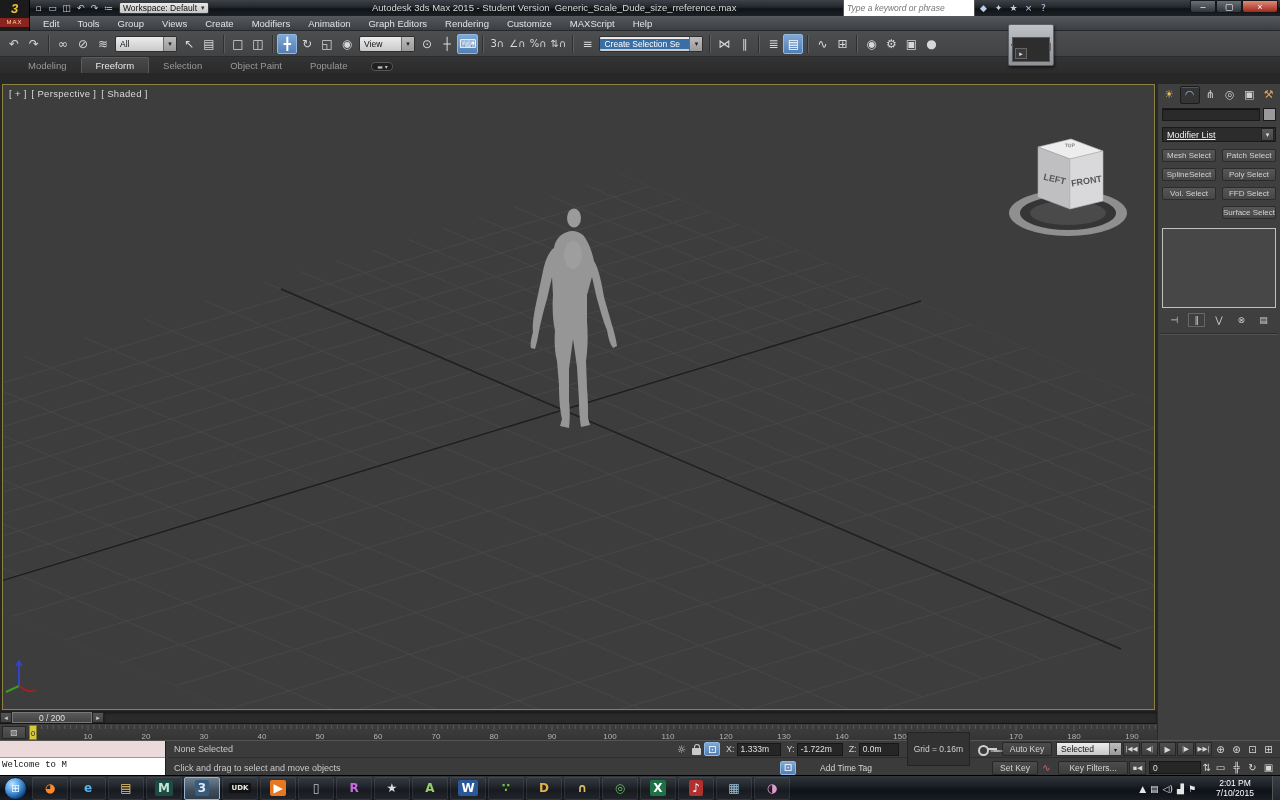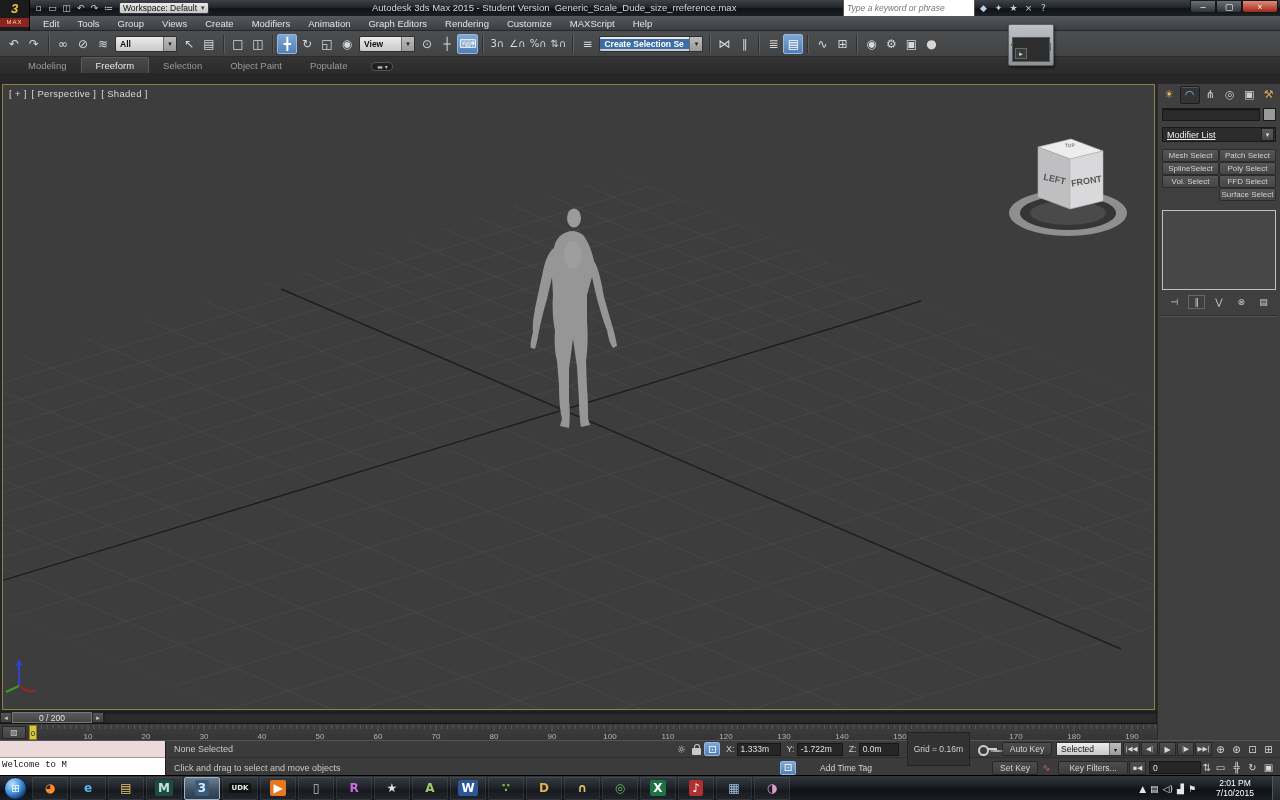--- a/index.html
+++ b/index.html
@@ -39,21 +39,21 @@
   
   .toolbar { position:absolute; left:0; top:31px; width:1280px; height:26px;
     background:linear-gradient(#4d4e50,#424345); border-bottom:1px solid #2c2c2c;
     display:flex; align-items:center; padding:0 4px; }
   .tb-btn { min-width:20px; height:20px; display:flex; align-items:center; justify-content:center;
     color:#d8d8d8; font-size:12px; border:1px solid transparent; border-radius:2px; padding:0 1px; }
   .tb-btn.small { font-size:10px; }
   .tb-btn.active { background:linear-gradient(#7fa8d5,#537fb4); border-color:#8fb8e4; color:#fff; }
   .tb-sep { width:1px; height:18px; background:#303030; box-shadow:1px 0 0 #5d5d5d; margin:0 4px; }
   .tb-combo { height:16px; background:linear-gradient(#ececec,#c9c9c9); border:1px solid #2f2f2f; border-radius:2px;
-    display:flex; align-items:center; font-size:8.5px; color:#111; margin:0 2px;font-weight:bold; }
+    display:flex; align-items:center; font-size:8.5px; color:#111; margin:0 2px; }
   .tb-combo .txt { padding:0 4px; white-space:nowrap; overflow:hidden; }
   .tb-combo .arr-box { width:13px; height:100%; background:linear-gradient(#bdbdbd,#9a9a9a);
     border-left:1px solid #6a6a6a; display:flex; align-items:center; justify-content:center; font-size:7px; color:#222; }
   .tb-combo.focus .txt { background:#3b6ea5; color:#fff; }
 
   
   .ribbonbar { position:absolute; left:0; top:57px; width:1280px; height:16px;
     background:linear-gradient(#343434,#2b2b2b); display:flex; align-items:flex-end; padding-left:14px; }
   .rib-tab { color:#9a9a9a; font-size:9.5px; padding:2px 14px; }
   .rib-tab.active { color:#e8e8e8; background:linear-gradient(#4a4a4a,#3a3a3a); border:1px solid #5a5a5a; border-bottom:none; border-radius:2px 2px 0 0; }
@@ -82,21 +82,21 @@
   .cp-tabs { display:flex; height:20px; align-items:center; padding:1px 2px 0 2px; gap:1px; }
   .cp-tab { flex:1; height:18px; display:flex; align-items:center; justify-content:center; font-size:11px; color:#cfcfcf; border-radius:2px; }
   .cp-tab.active { background:#343434; border:1px solid #1c1c1c; box-shadow:inset 0 1px 0 #555; }
   .cp-name-row { display:flex; margin:4px 4px 0 4px; gap:3px; }
   .cp-name { flex:1; height:13px; background:#2a2a2a; border:1px solid #1a1a1a; box-shadow:inset 0 1px 1px rgba(0,0,0,.6); }
   .cp-swatch { width:13px; height:13px; background:#9a9a9a; border:1px solid #1a1a1a; }
   .cp-modlist { display:flex; margin:6px 4px 0 4px; height:15px; background:#2c2c2c; border:1px solid #191919; align-items:center; }
   .cp-modlist .lbl { flex:1; color:#f0f0f0; font-size:9px; padding-left:4px;text-decoration:underline; }
   .cp-modlist .arr { width:13px; height:13px; margin-right:1px; background:linear-gradient(#5a5a5a,#474747);
     border:1px solid #222; color:#ddd; font-size:7px; display:flex; align-items:center; justify-content:center; }
-  .cp-grid { display:grid; grid-template-columns:1fr 1fr; gap:0; margin:7px 4px 0 4px; }
+  .cp-grid { display:grid; grid-template-columns:1fr 1fr; gap:6px; margin:7px 4px 0 4px; }
   .cp-btn { height:13px; background:linear-gradient(#565656,#464646); border:1px solid #2b2b2b; border-radius:2px;
     color:#d2d2d2; font-size:8px; display:flex; align-items:center; justify-content:center; white-space:nowrap; }
   .cp-btn.blank { visibility:hidden; }
   .cp-stack { margin:9px 4px 0 4px; height:80px; background:#474747; border:1px solid #c0c0c0; }
   .cp-stackbtns { display:flex; align-items:center; justify-content:space-between; margin:5px 8px 0 8px; }
   .cp-sbtn { width:17px; height:14px; display:flex; align-items:center; justify-content:center; color:#ccc; font-size:9px; }
   .cp-sbtn.boxed { border:1px solid #666; }
   .cp-div { margin:6px 2px 0 2px; height:2px; border-top:1px solid #2e2e2e; border-bottom:1px solid #545454; }
 
   

